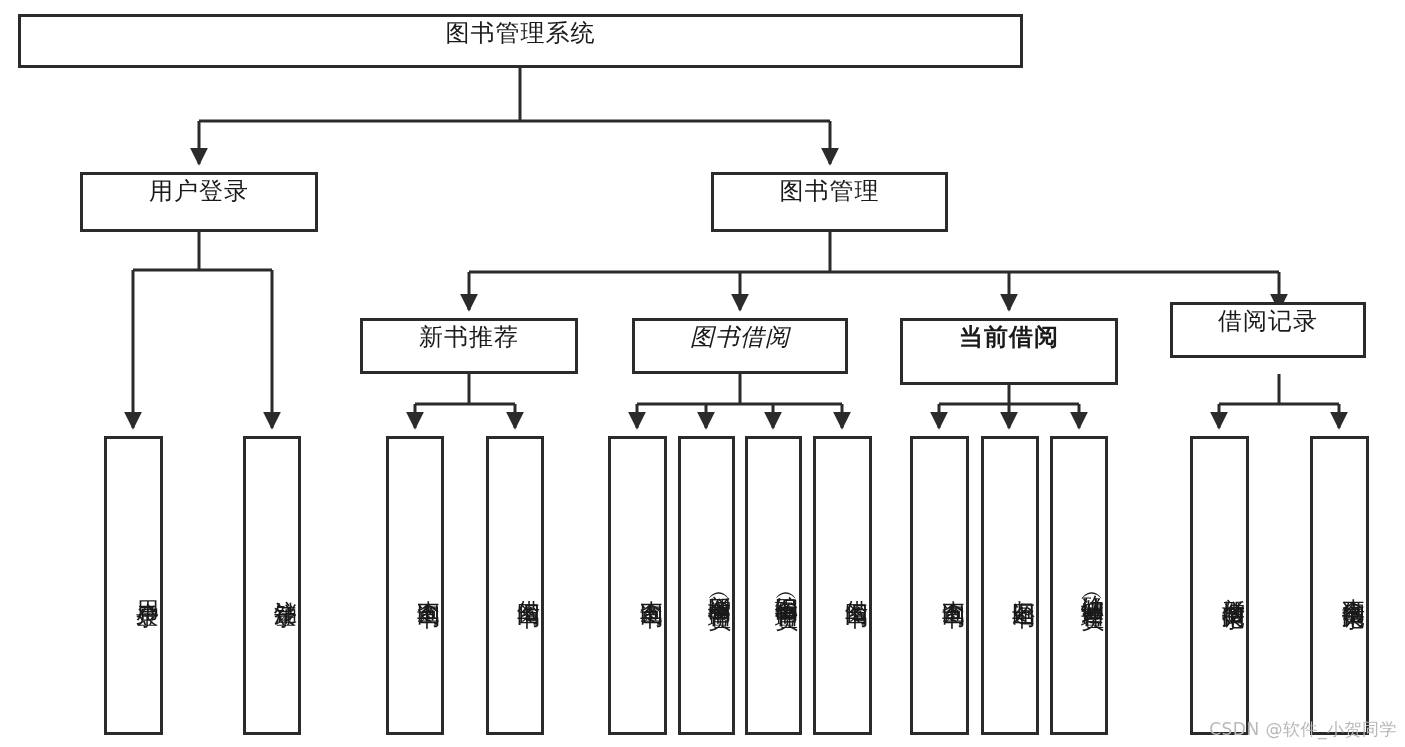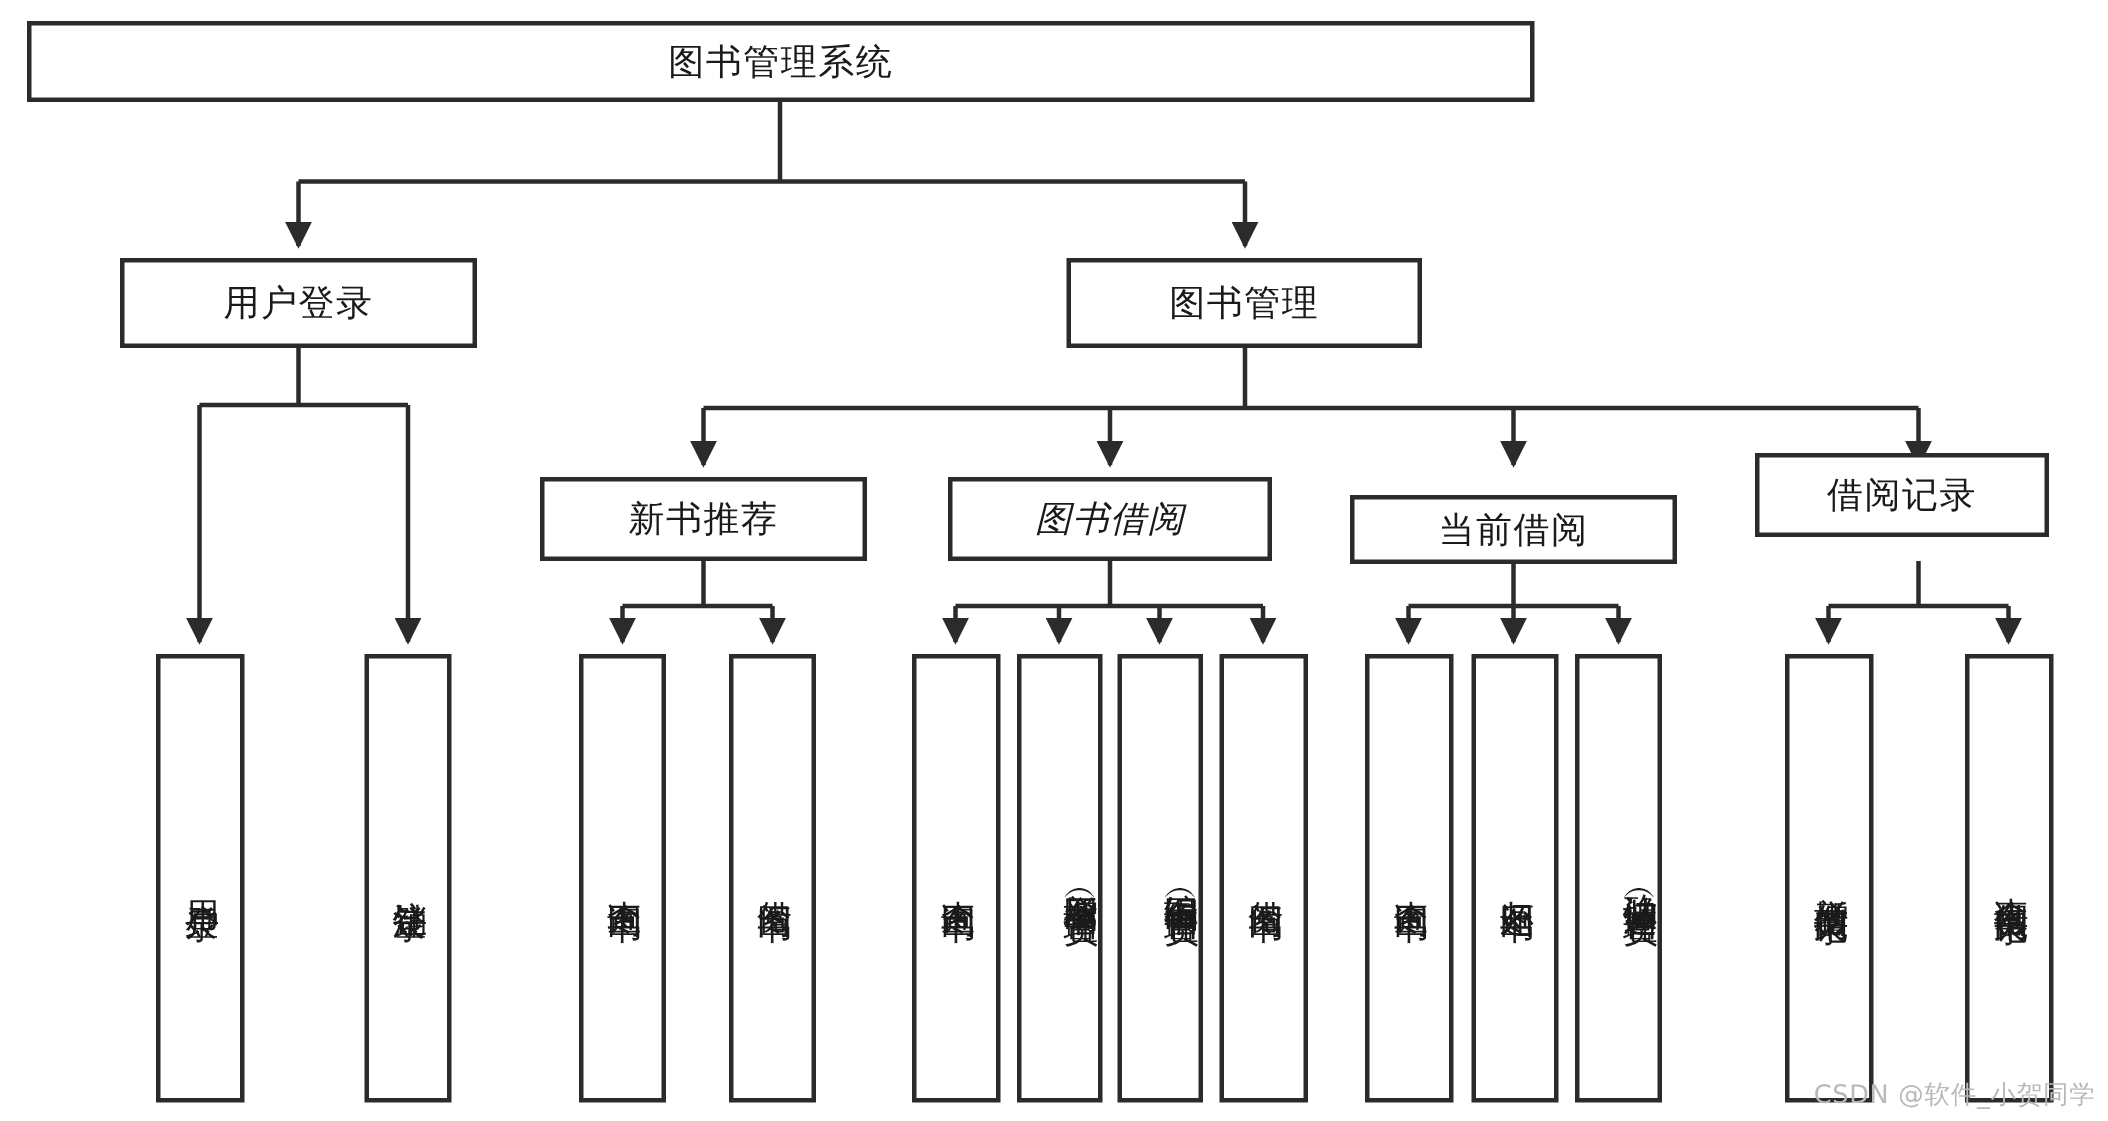--- a/index.html
+++ b/index.html
@@ -16,21 +16,20 @@
     height: 747px;
     background: #ffffff;
     overflow: hidden;
   }
   .node {
     position: absolute;
     box-sizing: border-box;
     border: 3px solid #2b2b2b;
     background: #ffffff;
     display: flex;
-    align-items: center;
     justify-content: center;
     color: #1a1a1a;
   }
   .node.horiz {
     font-size: 24px;
     letter-spacing: 1px;
   }
   .node.vert {
     writing-mode: vertical-rl;
     text-orientation: upright;
@@ -134,21 +133,21 @@
   <div class="node horiz" style="left:711px; top:172px; width:237px; height:60px;">
     <span>图书管理</span>
   </div>
 
   <div class="node horiz" style="left:360px; top:318px; width:218px; height:56px;">
     <span>新书推荐</span>
   </div>
   <div class="node horiz" style="left:632px; top:318px; width:216px; height:56px;font-style:italic;">
     <span>图书借阅</span>
   </div>
-  <div class="node horiz" style="left:900px; top:330px; width:218px; height:46px;">
+  <div class="node horiz" style="left:900px; top:318px; width:218px; height:67px;font-weight:bold;">
     <span>当前借阅</span>
   </div>
   <div class="node horiz" style="left:1170px; top:302px; width:196px; height:56px;">
     <span>借阅记录</span>
   </div>
 
   <div class="node vert" style="left:104px; top:436px; width:59px; height:299px;">
     <span class="vtext">用户登录</span>
   </div>
   <div class="node vert" style="left:243px; top:436px; width:58px; height:299px;">

